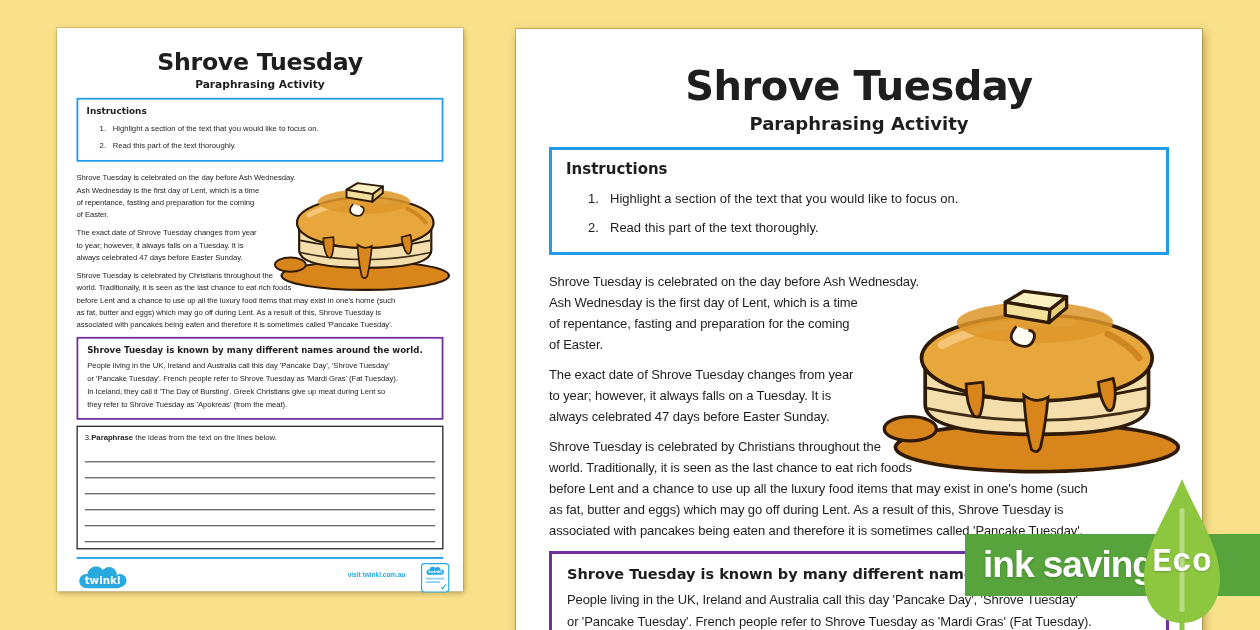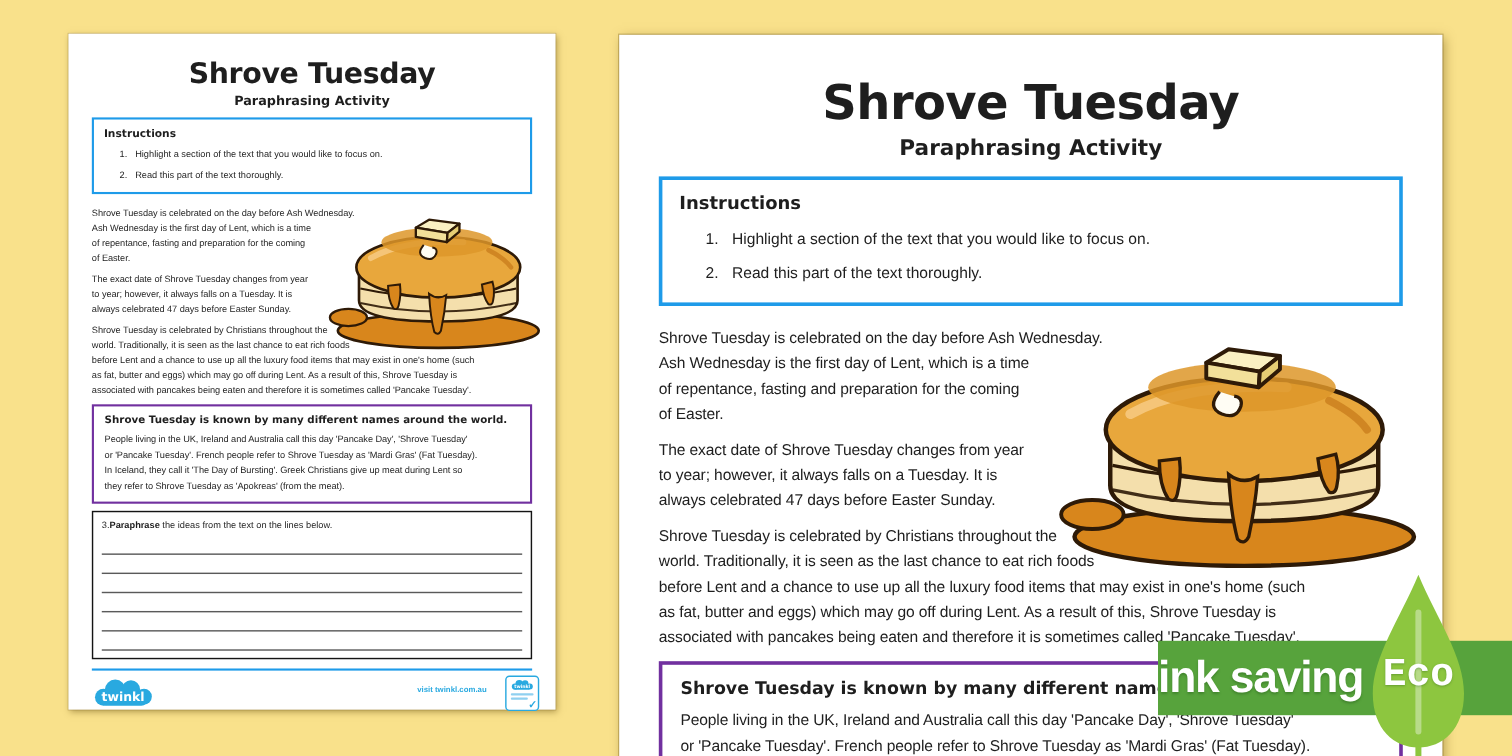--- a/index.html
+++ b/index.html
@@ -28,21 +28,21 @@
   .writing-line{height:25px;border-bottom:2px solid #5a5a5a;}
   .footer{position:absolute;left:33px;right:33px;top:894px;border-top:3px solid #1E9BE9;}
   .logo{position:absolute;left:-4px;top:9px;width:96px;height:46px;}
   .website{position:absolute;right:64px;top:21px;font-size:11px;font-weight:bold;color:#29A9E0;}
   .stamp{position:absolute;right:-10px;top:7px;width:48px;height:50px;background:#fff;border:2px solid #29A9E0;border-radius:6px;box-sizing:border-box;}
   .stamp-cloud{display:block;margin:3px auto 0;width:36px;height:17px;}
   .stamp-line{height:3px;background:#8FD0F0;border-radius:2px;margin:3px 6px 0;}
   .stamp-line.short{margin-right:14px;}
   .stamp-check{position:absolute;right:1px;bottom:-2px;color:#29A9E0;font-size:15px;font-weight:bold;}
   .eco-band{position:absolute;left:965px;top:534px;width:295px;height:62px;background:#57A33C;z-index:5;
-            display:flex;align-items:center;padding-left:0;box-sizing:border-box;}
+            display:flex;align-items:center;padding-left:18px;box-sizing:border-box;}
   .eco-band span{color:#fff;font-size:37px;font-weight:600;letter-spacing:-1px;text-shadow:0 1px 2px rgba(30,80,20,.35);}
   .eco-leaf{position:absolute;left:1136px;top:476px;width:92px;height:154px;z-index:6;}
   .eco-leaf svg{position:absolute;inset:0;width:100%;height:100%;}
   .eco-text{position:absolute;left:0;right:0;top:68px;text-align:center;color:#fff;font-size:33px;font-weight:bold;
             font-family:Liberation Mono, monospace;text-shadow:0 1px 2px rgba(30,80,20,.35);}
 </style>
 </head>
 <body>
 
 <div id="stage">

